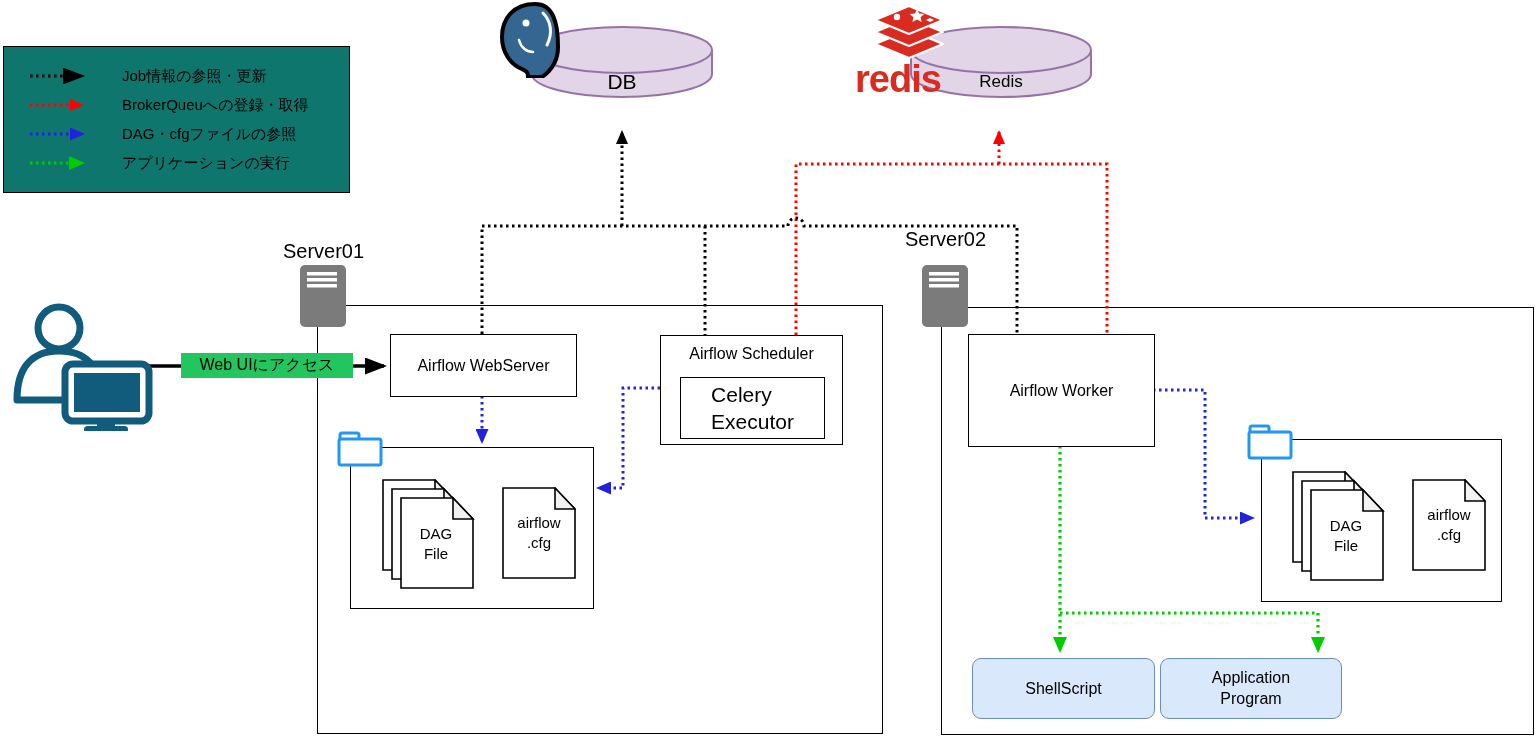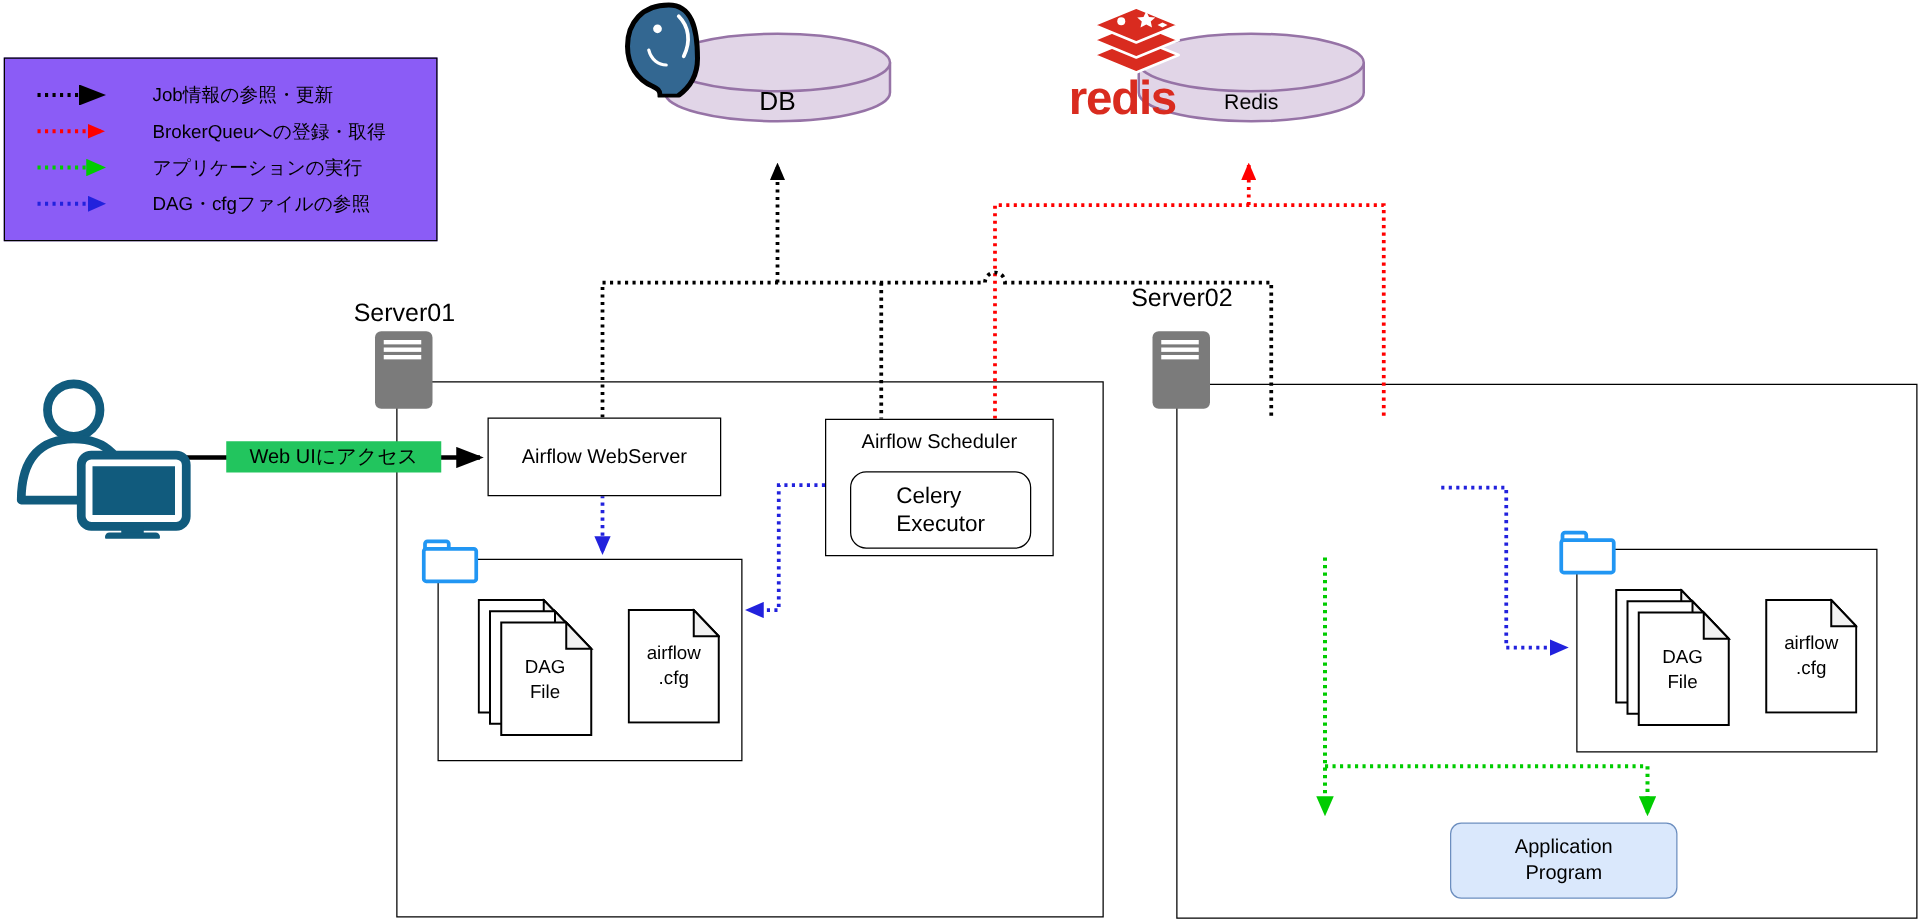--- a/index.html
+++ b/index.html
@@ -17,21 +17,21 @@
   .blue-round{position:absolute;border:1.5px solid #6C8EBF;background:#DAE8FC;border-radius:9px;
         display:flex;align-items:center;justify-content:center;font-size:16px;z-index:3;text-align:center;}
   .lbl{position:absolute;display:flex;align-items:center;justify-content:center;
        font-size:20px;z-index:4;text-align:center;}
   .multiline{white-space:pre-line;line-height:1.3;}
   .doc-text{position:absolute;display:flex;align-items:center;justify-content:center;
             font-size:15px;z-index:5;text-align:center;white-space:pre-line;line-height:1.35;}
   .icon{position:absolute;z-index:4;}
   
   #legend{position:absolute;left:3px;top:46px;width:347px;height:147px;border:1.5px solid #000;
-          background:#8b5cf6;z-index:4;display:flex;flex-direction:column;justify-content:center;
+          background:#0f766e;z-index:4;display:flex;flex-direction:column;justify-content:center;
           padding-left:24px;box-sizing:border-box;}
   .legend-row{display:flex;align-items:center;height:29px;}
   .legend-row svg{flex:0 0 auto;}
   .legend-label{margin-left:20px;font-size:15px;}
   
   #webui-label{position:absolute;left:181px;top:353px;width:172px;height:25px;background:#22c55e;
                z-index:4;display:flex;align-items:center;justify-content:center;font-size:16px;}
   
   #redis-wordmark{position:absolute;left:855px;top:57px;width:108px;height:44px;z-index:5;
                   font-size:38px;font-weight:bold;color:#D92B1F;letter-spacing:-1px;
@@ -108,29 +108,29 @@
       <span class="legend-label">Job情報の参照・更新</span>
     </div>
     <div class="legend-row">
       <svg width="74" height="16">
         <path d="M2,8 H54" stroke="#FF0000" stroke-width="3.2" stroke-dasharray="2.5 3.5" marker-end="url(#m-red)" fill="none"></path>
         </svg>
       <span class="legend-label">BrokerQueuへの登録・取得</span>
     </div>
     <div class="legend-row">
       <svg width="74" height="16">
+        <path d="M2,8 H54" stroke="#2222DD" stroke-width="3.2" stroke-dasharray="2.5 3.5" marker-end="url(#m-blue)" fill="none"></path>
+        </svg>
+      <span class="legend-label">DAG・cfgファイルの参照</span>
+    </div>
+    <div class="legend-row">
+      <svg width="74" height="16">
         <path d="M2,8 H54" stroke="#00CC00" stroke-width="3.2" stroke-dasharray="2.5 3.5" marker-end="url(#m-green)" fill="none"></path>
         </svg>
       <span class="legend-label">アプリケーションの実行</span>
-    </div>
-    <div class="legend-row">
-      <svg width="74" height="16">
-        <path d="M2,8 H54" stroke="#2222DD" stroke-width="3.2" stroke-dasharray="2.5 3.5" marker-end="url(#m-blue)" fill="none"></path>
-        </svg>
-      <span class="legend-label">DAG・cfgファイルの参照</span>
     </div>
   </div>
 
   <div class="lbl" style="left:530px;top:70px;width:184px;height:24px;font-size:21px;">DB</div>
   <div class="lbl" style="left:909px;top:70px;width:184px;height:24px;font-size:17px;">Redis</div>
 
   <svg class="icon" style="left:497px;top:0px;" width="74" height="78" viewBox="0 0 74 78">
     <path d="M38,4 C17,4 5,18 5,37 c0,15 8,27 20,32 c4,2 6,3 6,7 v1 h14 c10,-7 16,-17 16,-30 C61,22 56,4 38,4 Z" fill="#336791" stroke="#000" stroke-width="4" stroke-linejoin="round"></path>
     <circle cx="29" cy="23" r="3.5" fill="#fff"></circle>
     <path d="M46,13 c8,8 10,20 4,32" stroke="#fff" stroke-width="3" fill="none" stroke-linecap="round"></path>
@@ -174,21 +174,21 @@
       <rect x="85" y="118" width="18" height="6" fill="#115B7D"></rect>
       <rect x="72" y="123" width="44" height="7" rx="3.5" fill="#115B7D"></rect>
     </g>
   </svg>
 
   <div id="webui-label">Web UIにアクセス</div>
 
   <div class="comp" style="left:390px;top:334px;width:185px;height:61px;">Airflow WebServer</div>
 
   <div class="comp top-label" style="left:660px;top:335px;width:183px;height:110px;padding-top:9px;box-sizing:border-box;">Airflow Scheduler</div>
-  <div class="comp multiline" style="left:680px;top:377px;width:143px;height:60px;font-size:18px;border-radius:13px;">Celery
+  <div class="comp multiline" style="left:680px;top:377px;width:143px;height:60px;font-size:21px;">Celery
 Executor</div>
 
   <div class="folder-box" style="left:350px;top:447px;width:242px;height:160px;"></div>
   <svg class="icon" style="left:337px;top:430px;z-index:5;" width="46" height="38" viewBox="0 0 46 38">
     <rect x="3" y="3" width="19" height="10" rx="2" fill="#fff" stroke="#2196F3" stroke-width="3"></rect>
     <rect x="2" y="9" width="42" height="26" rx="2" fill="#fff" stroke="#2196F3" stroke-width="3"></rect>
   </svg>
 
   <svg class="icon" style="left:382px;top:479px;z-index:4;" width="94" height="112" viewBox="0 0 94 112">
     <g fill="#fff" stroke="#000" stroke-width="1.6">
@@ -207,20 +207,21 @@
   <div class="doc-text" style="left:400px;top:501px;width:72px;height:86px;">DAG
 File</div>
 
   <svg class="icon" style="left:502px;top:487px;z-index:4;" width="74" height="92" viewBox="0 0 74 92">
     <path d="M1,1 H53 L73,22 V91 H1 Z" fill="#fff" stroke="#000" stroke-width="1.6"></path>
     <path d="M53,1 L73,22 H53 Z" fill="#F2F2F2" stroke="#000" stroke-width="1.6"></path>
   </svg>
   <div class="doc-text" style="left:503px;top:490px;width:72px;height:86px;">airflow
 .cfg</div>
 
+  <div class="comp" style="left:968px;top:334px;width:185px;height:111px;">Airflow Worker</div>
 
   <div class="folder-box" style="left:1261px;top:439px;width:239px;height:161px;"></div>
   <svg class="icon" style="left:1247px;top:423px;z-index:5;" width="46" height="38" viewBox="0 0 46 38">
     <rect x="3" y="3" width="19" height="10" rx="2" fill="#fff" stroke="#2196F3" stroke-width="3"></rect>
     <rect x="2" y="9" width="42" height="26" rx="2" fill="#fff" stroke="#2196F3" stroke-width="3"></rect>
   </svg>
 
   <svg class="icon" style="left:1292px;top:471px;z-index:4;" width="94" height="112" viewBox="0 0 94 112">
     <g fill="#fff" stroke="#000" stroke-width="1.6">
       <path d="M1,1 H53 L73,22 V91 H1 Z"></path>
@@ -238,16 +239,17 @@
   <div class="doc-text" style="left:1310px;top:493px;width:72px;height:86px;">DAG
 File</div>
 
   <svg class="icon" style="left:1412px;top:479px;z-index:4;" width="74" height="92" viewBox="0 0 74 92">
     <path d="M1,1 H53 L73,22 V91 H1 Z" fill="#fff" stroke="#000" stroke-width="1.6"></path>
     <path d="M53,1 L73,22 H53 Z" fill="#F2F2F2" stroke="#000" stroke-width="1.6"></path>
   </svg>
   <div class="doc-text" style="left:1413px;top:482px;width:72px;height:86px;">airflow
 .cfg</div>
 
+  <div class="blue-round" style="left:972px;top:658px;width:181px;height:59px;">ShellScript</div>
   <div class="blue-round multiline" style="left:1160px;top:658px;width:180px;height:59px;">Application
 Program</div>
 
 </div>
 
 </body></html>

